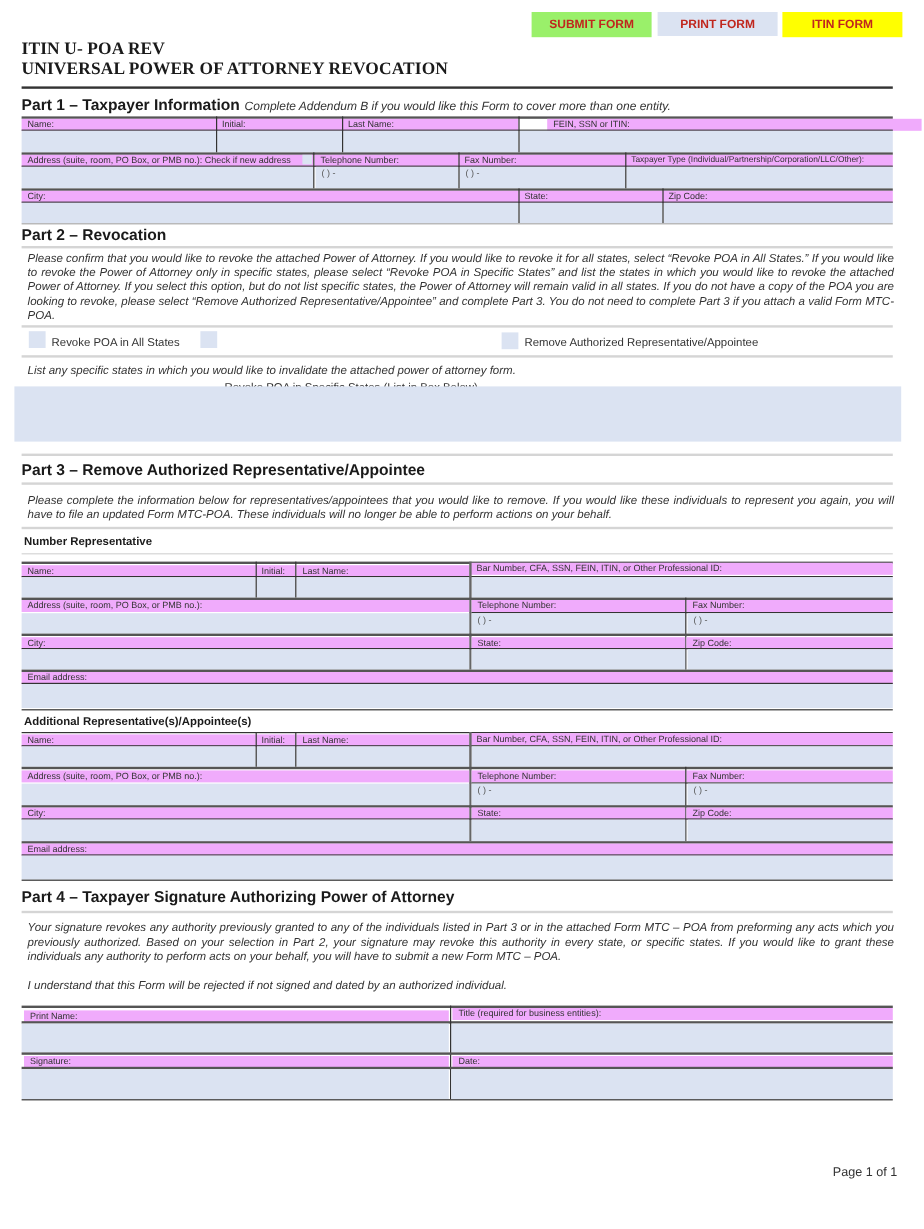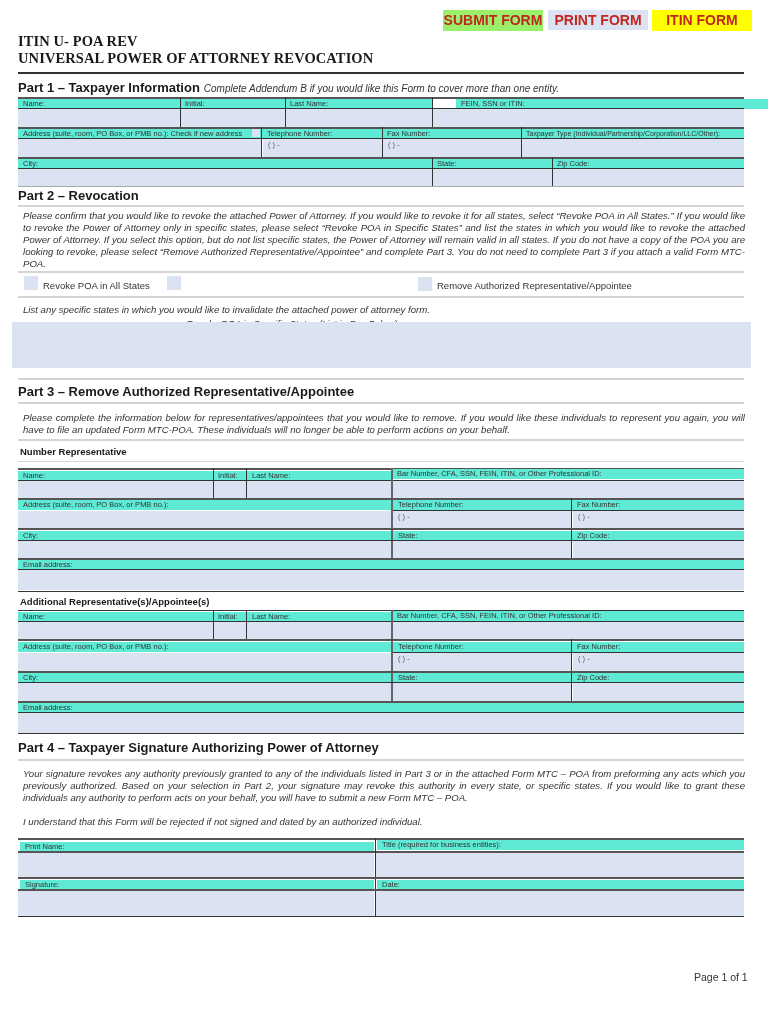--- a/index.html
+++ b/index.html
@@ -1,37 +1,37 @@
 <!DOCTYPE html>
 <html><head>
   <meta charset="utf-8">
   <style>
     * { box-sizing: border-box; margin: 0; padding: 0; }
     html, body { width: 770px; height: 1024px; background: #ffffff; overflow: hidden; }
     body { position: relative; font-family: "Liberation Sans", sans-serif; color: #222; }
 
     
     .btn { position: absolute; top: 10px; height: 21px; font-family: "Liberation Sans", sans-serif;
-      font-weight: bold; font-size: 14px; color: #c0271e; text-align: center; line-height: 21px; border: none; cursor: pointer; }
+      font-weight: bold; font-size: 10px; color: #c0271e; text-align: center; line-height: 21px; border: none; cursor: pointer; }
     .btn-submit { left: 443px; width: 100px; background: #9af06a; }
     .btn-print { left: 548px; width: 100px; background: #dbe3f2; line-height: 19px; height: 20px; }
     .btn-reset { left: 652px; width: 100px; background: #ffff00; }
 
     .title { position: absolute; left: 18px; font-family: "Liberation Serif", serif; font-weight: bold; font-size: 14.5px; color: #1a1a1a; letter-spacing: 0.1px; }
 
     .rule-thick { position: absolute; left: 18px; width: 726px; height: 2px; background: #333; }
     .rule-grey { position: absolute; left: 18px; width: 726px; height: 2px; background: #d5d5d5; }
 
     .part-title { position: absolute; left: 18px; font-weight: bold; font-size: 13px; color: #1a1a1a; white-space: nowrap; }
     .part-note { font-style: italic; font-weight: normal; font-size: 10px; color: #333; margin-left: 4px; }
 
     .para { position: absolute; left: 23px; width: 722px; font-style: italic; font-size: 9.6px; line-height: 12px; color: #333; text-align: justify; }
 
     
-    .lbl { position: absolute; font-size: 7.5px; color: #333; background: #5eead4; padding-left: 5px; line-height: 10px; white-space: nowrap; overflow: hidden; }
+    .lbl { position: absolute; font-size: 7.5px; color: #333; background: #f0abfc; padding-left: 5px; line-height: 10px; white-space: nowrap; overflow: hidden; }
     .fld { position: absolute; background: #dbe3f2; font-size: 7.5px; color: #555; padding-left: 5px; line-height: 11px; border: none; }
     .vline { position: absolute; width: 1px; background: #333; }
     .hline { position: absolute; height: 2px; background: #555; }
     .hline1 { position: absolute; height: 1px; background: #333; }
 
     .sub-title { position: absolute; left: 20px; font-weight: bold; font-size: 9.5px; color: #1a1a1a; }
 
     .chk { position: absolute; width: 14px; height: 14px; background: #dbe3f2; cursor: pointer; }
     .chk-lbl { position: absolute; font-size: 9.5px; color: #333; white-space: nowrap; }
 

